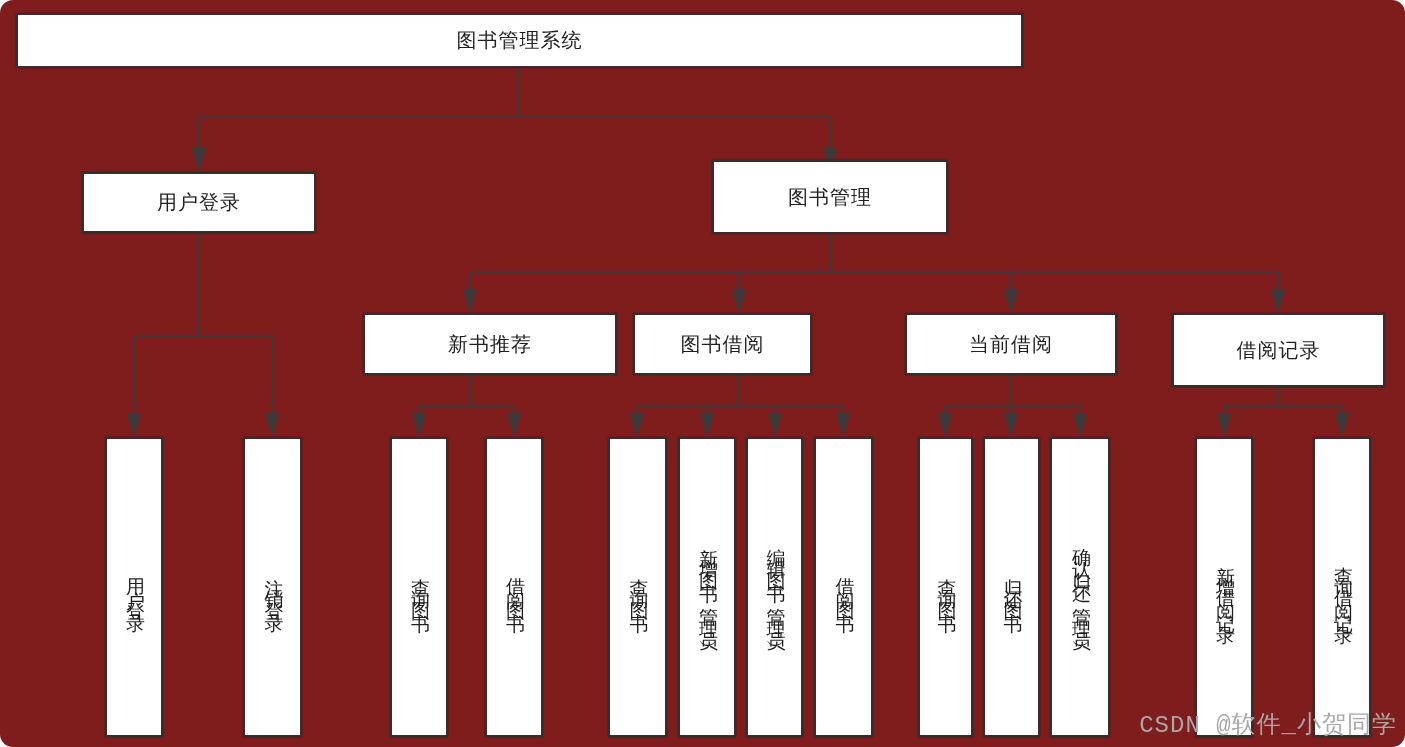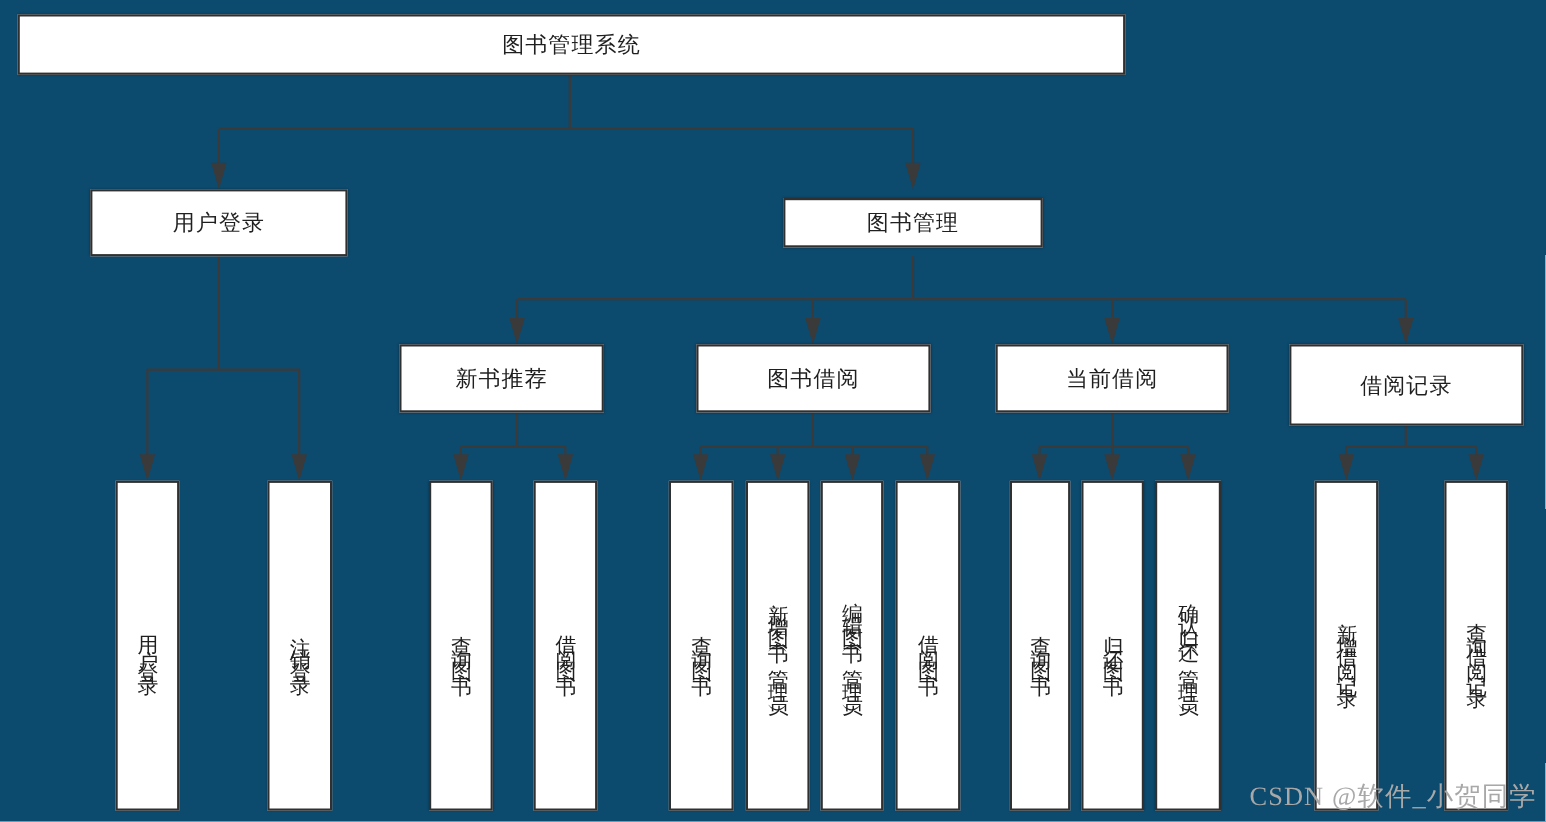--- a/index.html
+++ b/index.html
@@ -1,21 +1,22 @@
 <!DOCTYPE html>
 <html><head>
 <meta charset="utf-8">
 <style>
   html,body{margin:0;padding:0;background:#fff;}
   #canvas{
     position:relative;
     width:1405px;height:747px;
-    background:#0c4a6e;
-    font-family:Liberation Serif, serif;
+    background:#7f1d1d;
+    font-family:Liberation Mono, monospace;
     overflow:hidden;
+    border-radius:13px;
   }
   #wires{position:absolute;left:0;top:0;z-index:0;pointer-events:none;}
   .node{
     position:absolute;
     box-sizing:border-box;
     background:#fff;
     border:2px solid #303030;
     box-shadow:0 0 2px rgba(0,0,0,0.35);
     display:flex;align-items:center;justify-content:center;
     z-index:1;
@@ -82,24 +83,24 @@
       <polygon points="1004,413 1018,413 1011,437"></polygon>
       <polygon points="1073,413 1087,413 1080,437"></polygon>
       <polygon points="1217,413 1231,413 1224,437"></polygon>
       <polygon points="1335,413 1349,413 1342,437"></polygon>
     </g>
   </svg>
 
   <div class="node hnode root" style="left:16px;top:13px;width:1007px;height:55px;">图书管理系统</div>
 
   <div class="node hnode" style="left:82px;top:172px;width:234px;height:61px;">用户登录</div>
-  <div class="node hnode" style="left:712px;top:180px;width:236px;height:45px;">图书管理</div>
+  <div class="node hnode" style="left:712px;top:160px;width:236px;height:74px;">图书管理</div>
 
-  <div class="node hnode" style="left:363px;top:313px;width:186px;height:62px;">新书推荐</div>
-  <div class="node hnode" style="left:633px;top:313px;width:213px;height:62px;">图书借阅</div>
+  <div class="node hnode" style="left:363px;top:313px;width:254px;height:62px;">新书推荐</div>
+  <div class="node hnode" style="left:633px;top:313px;width:179px;height:62px;">图书借阅</div>
   <div class="node hnode" style="left:905px;top:313px;width:212px;height:62px;">当前借阅</div>
   <div class="node hnode" style="left:1172px;top:313px;width:213px;height:74px;">借阅记录</div>
 
   <div class="node vnode" style="left:105px;top:437px;width:58px;height:300px;">
     <span>用户登录</span>
   </div>
   <div class="node vnode" style="left:243px;top:437px;width:59px;height:300px;">
     <span>注销登录</span>
   </div>
 

